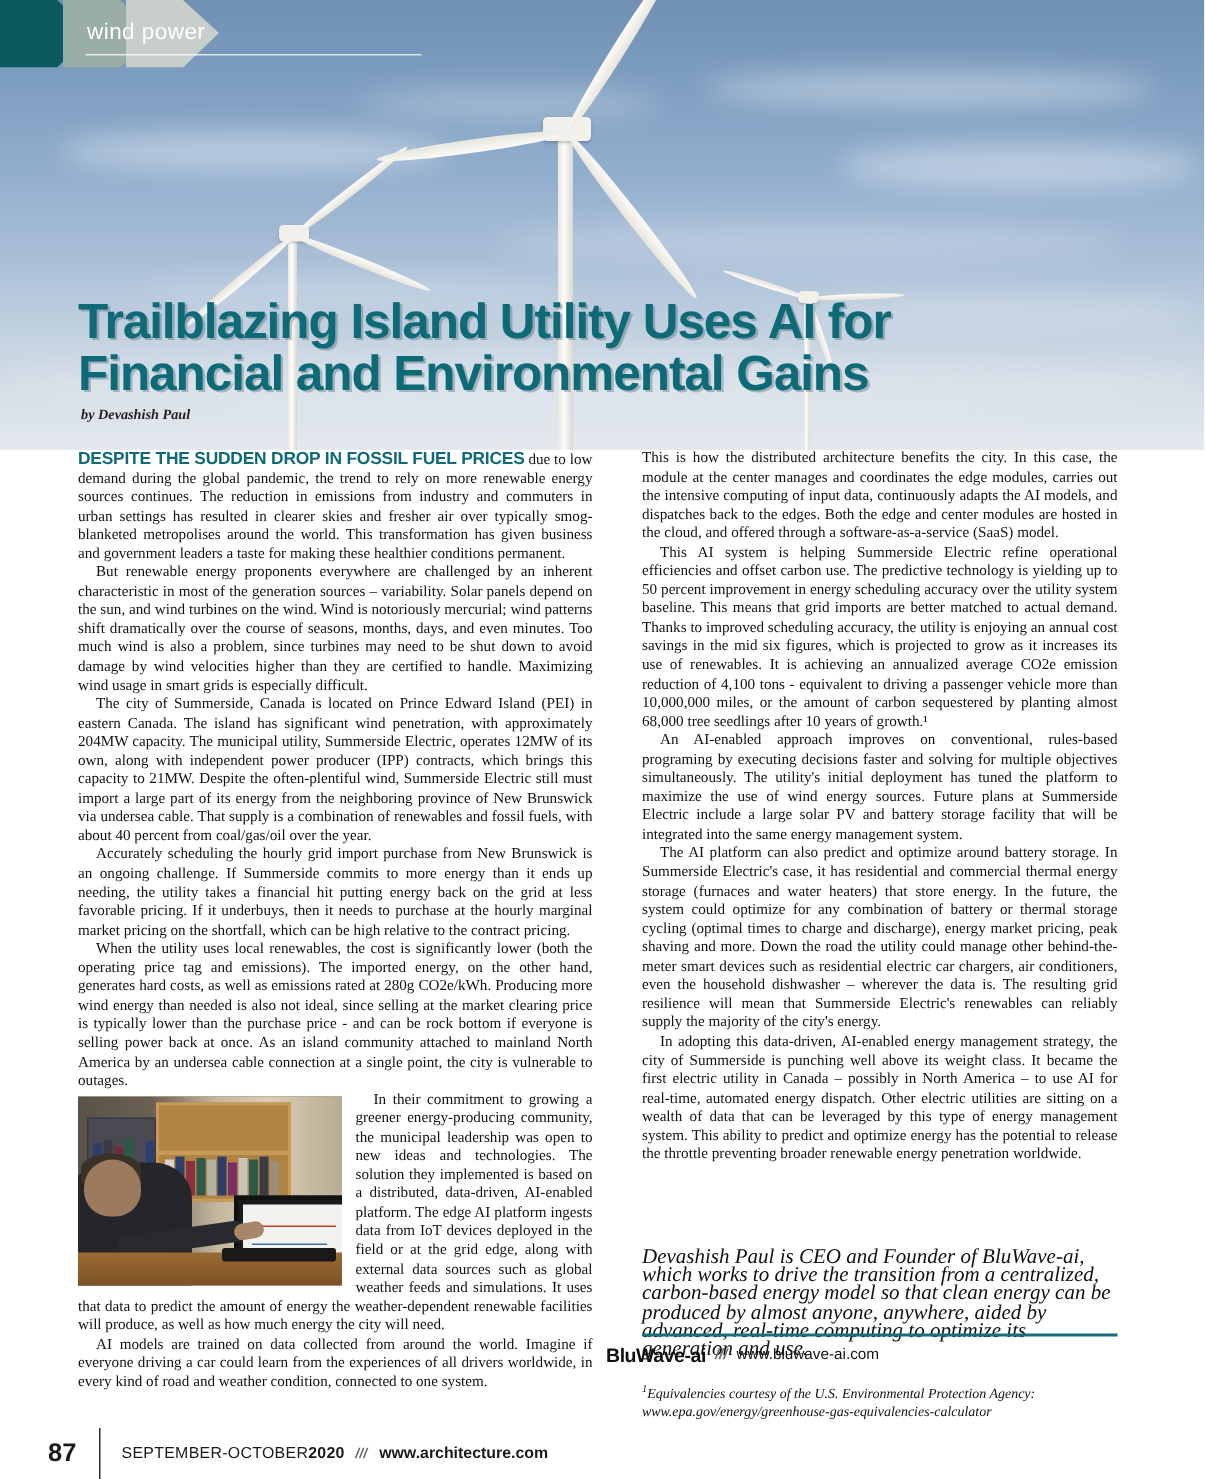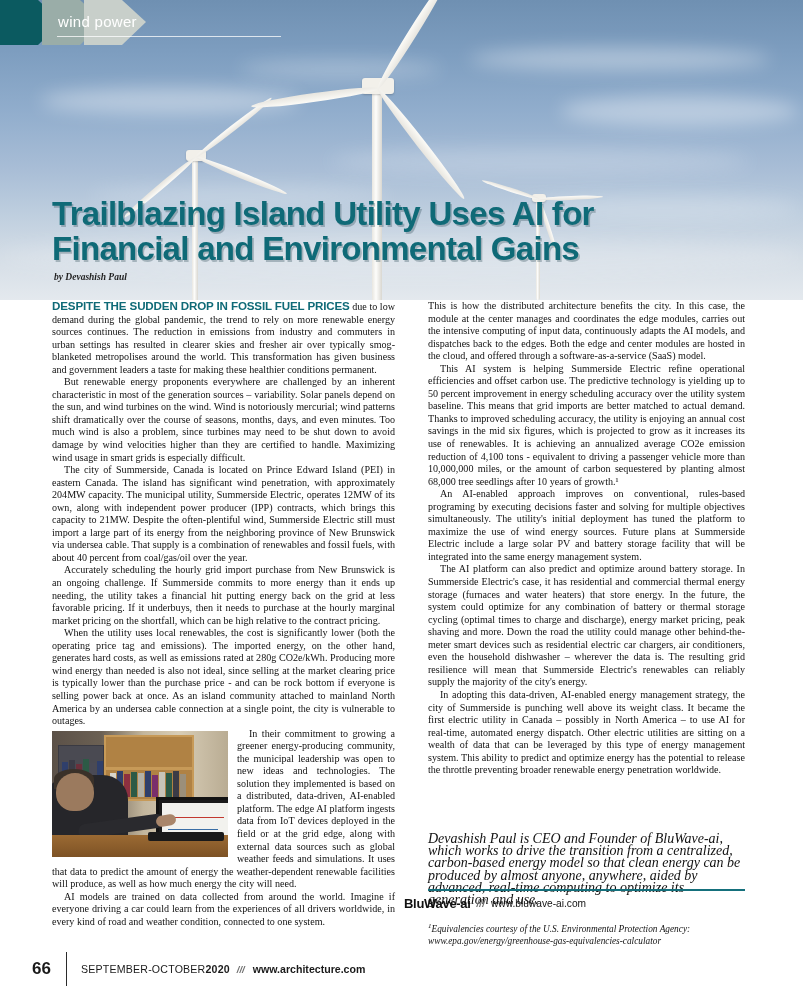--- a/index.html
+++ b/index.html
@@ -449,20 +449,20 @@
   <div class="bio-rule"></div>
   <div class="bio-brandrow">
     <span class="bio-brand">BluWave-ai</span>
     <span class="bio-slashes">///</span>
     <span class="bio-url">www.bluwave-ai.com</span>
   </div>
 
   <div class="footnote"><sup>1</sup><span>Equivalencies courtesy of the U.S. Environmental Protection Agency: www.epa.gov/energy/greenhouse-gas-equivalencies-calculator</span></div>
 
   <div class="footer">
-    <span class="folio">66</span>
+    <span class="folio">87</span>
     <span class="footer-divider"></span>
     <span class="footer-date"><span>SEPTEMBER-OCTOBER</span><b>2020</b></span>
     <span class="footer-slashes">///</span>
     <span class="footer-url">www.architecture.com</span>
   </div>
 
 </div>
 
 </body></html>

